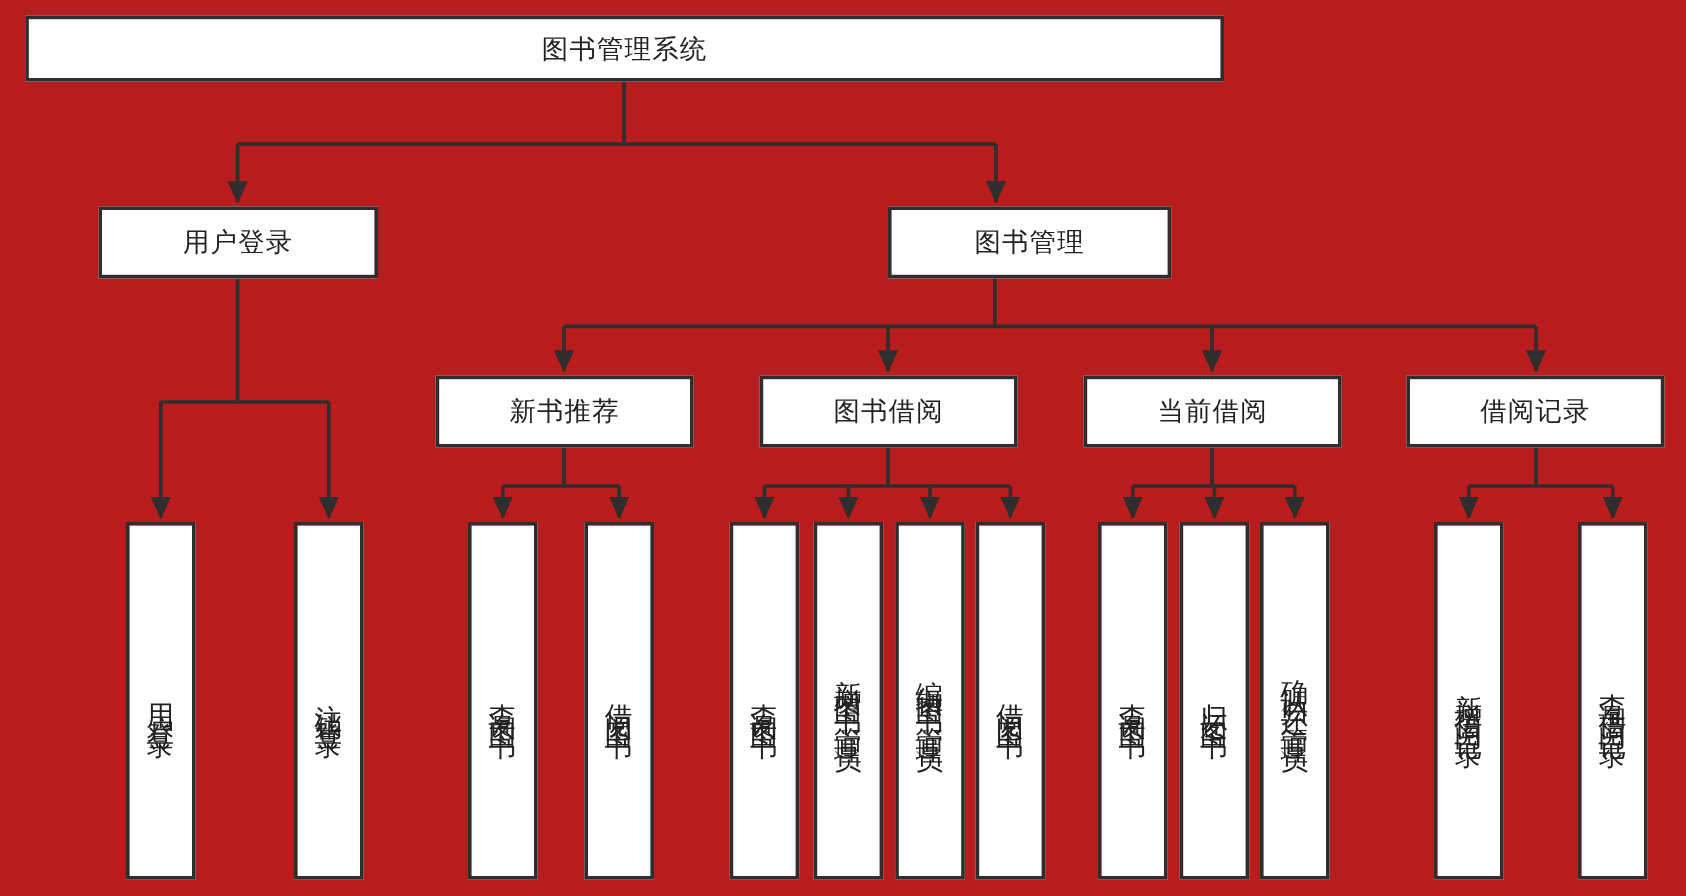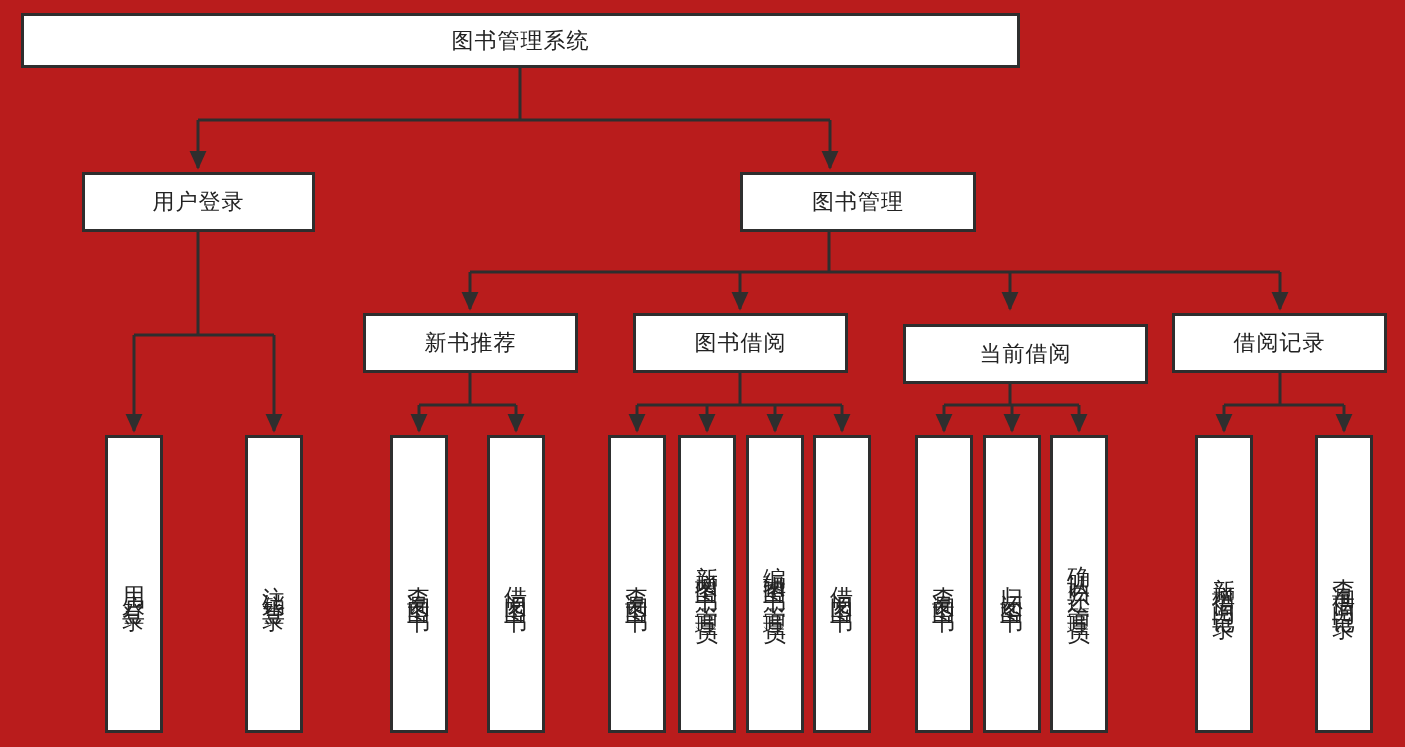--- a/index.html
+++ b/index.html
@@ -83,21 +83,21 @@
     </g>
   </svg>
 
   <div class="hnode" style="left:21px;top:13px;width:999px;height:55px;">图书管理系统</div>
 
   <div class="hnode" style="left:82px;top:172px;width:233px;height:60px;">用户登录</div>
   <div class="hnode" style="left:711px;top:172px;width:236px;height:60px;margin-left:29px;">图书管理</div>
 
   <div class="hnode" style="left:363px;top:313px;width:215px;height:60px;">新书推荐</div>
   <div class="hnode" style="left:633px;top:313px;width:215px;height:60px;">图书借阅</div>
-  <div class="hnode" style="left:903px;top:324px;width:245px;height:60px;">当前借阅</div>
+  <div class="hnode" style="left:903px;top:313px;width:215px;height:60px;">当前借阅</div>
   <div class="hnode" style="left:1172px;top:313px;width:215px;height:60px;">借阅记录</div>
 
   <div class="vnode" style="left:105px;">用户登录</div>
   <div class="vnode" style="left:245px;">注销登录</div>
 
   <div class="vnode" style="left:390px;">查询图书</div>
   <div class="vnode" style="left:487px;">借阅图书</div>
 
   <div class="vnode" style="left:608px;">查询图书</div>
   <div class="vnode" style="left:678px;">新增图书（管理员）</div>

